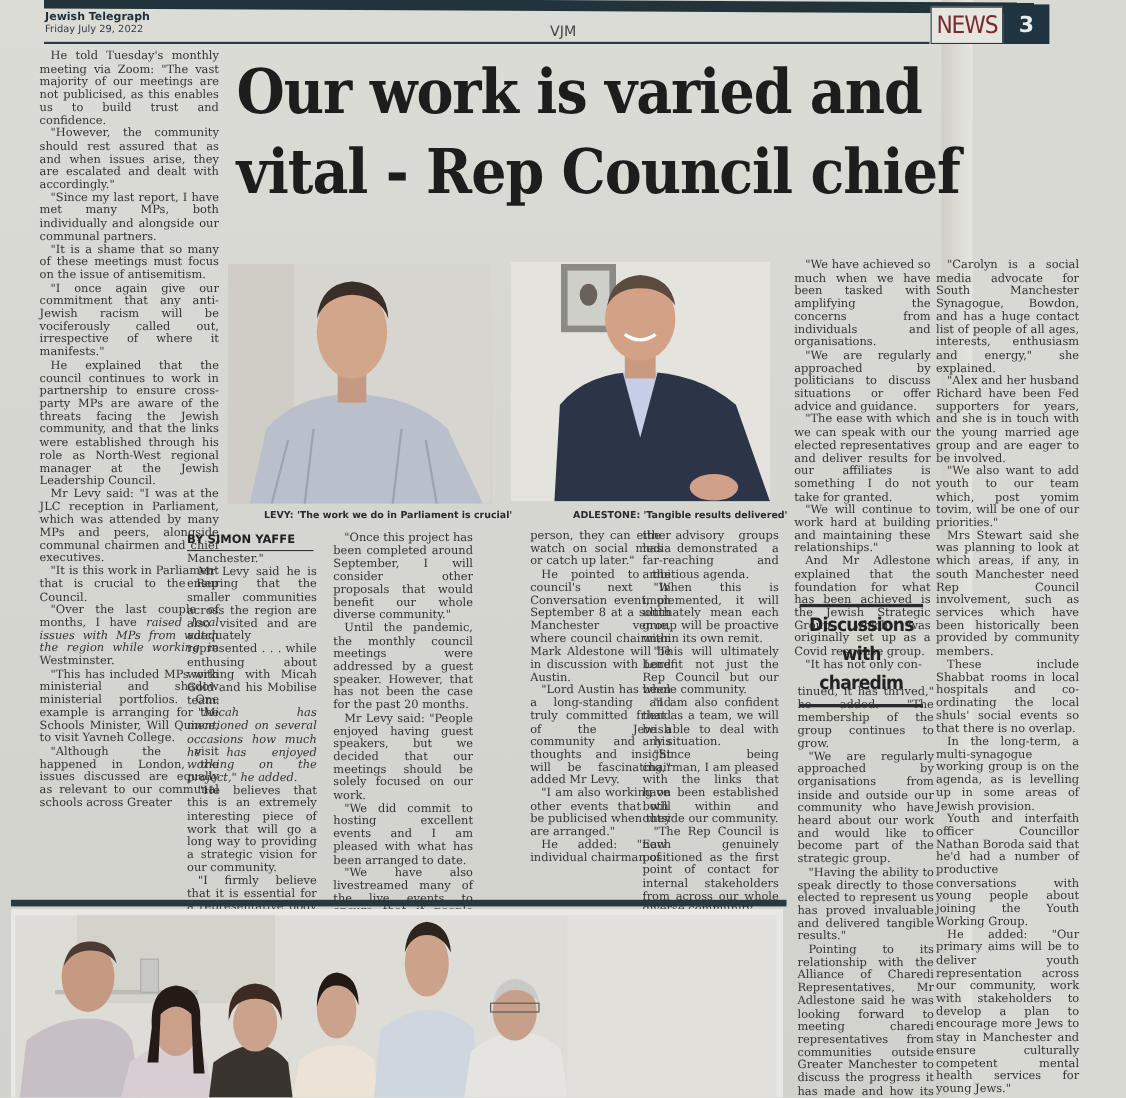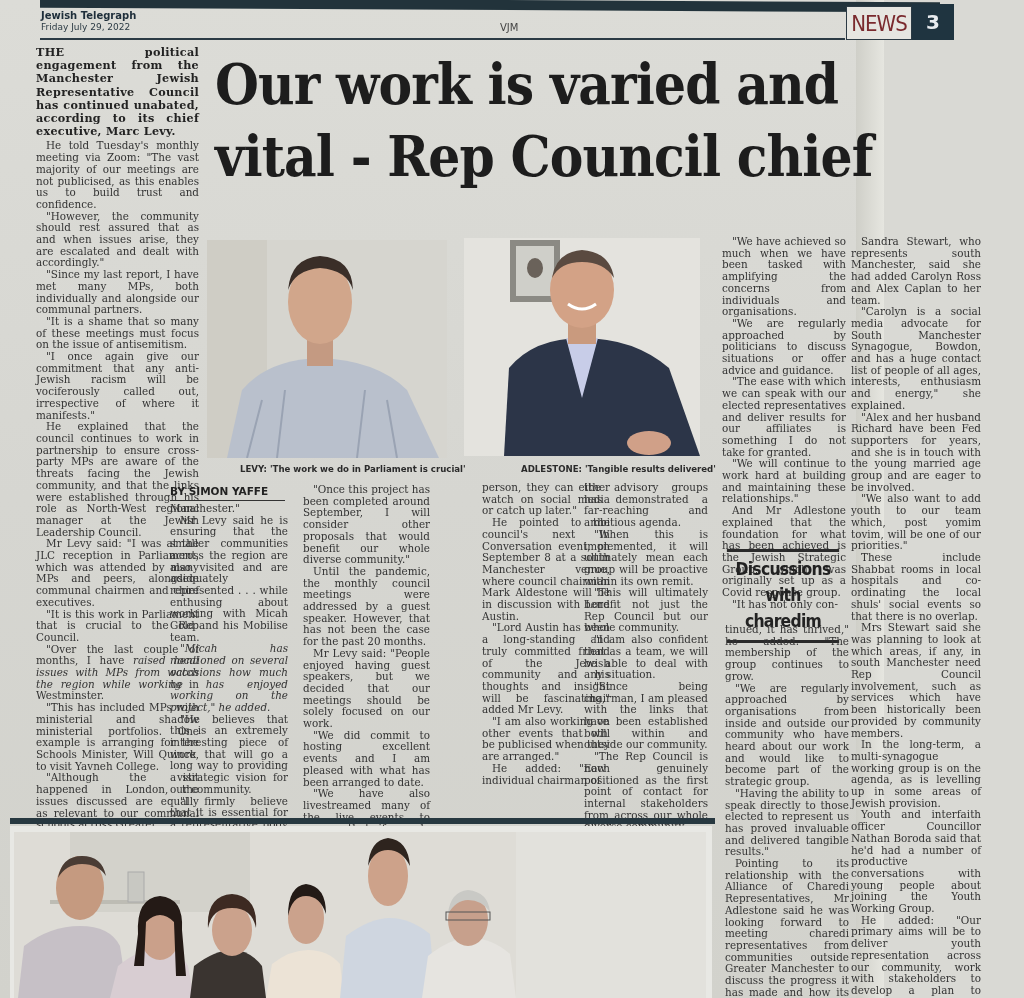--- a/index.html
+++ b/index.html
@@ -3,21 +3,21 @@
 <meta charset="utf-8">
 <style>
   *{box-sizing:border-box;margin:0;padding:0;}
   html,body{width:1024px;height:998px;overflow:hidden;}
   body{background:#d9d9d4;font-family:"DejaVu Serif",serif;color:#2b2b2b;position:relative;}
   .page{position:absolute;left:0;top:0;width:884px;height:998px;background:linear-gradient(180deg,#dcdcd7 0%,#d6d6d1 50%,#d2d2cc 100%);}
   .edge{position:absolute;right:0;top:0;width:28px;height:998px;background:linear-gradient(90deg,#cfcfc8,#e6e6e0);}
   .top-bar{position:absolute;left:40px;top:0;width:900px;height:10px;background:#22333b;transform:skewY(0.3deg);}
   .masthead-title{position:absolute;left:41px;top:10px;font-family:"DejaVu Sans",sans-serif;font-weight:bold;font-size:10px;color:#1e2e3a;}
   .masthead-date{position:absolute;left:41px;top:22px;font-family:"DejaVu Sans",sans-serif;font-size:9px;color:#2b3a44;}
-  .masthead-mid{position:absolute;left:500px;top:22px;font-family:"DejaVu Sans",sans-serif;font-size:10px;color:#444;}
+  .masthead-mid{position:absolute;left:500px;top:22px;font-family:"DejaVu Sans",sans-serif;font-size:13px;color:#444;}
   .rule-top{position:absolute;left:40px;top:38px;width:805px;height:2px;background:#2b3a44;}
   .news-box{position:absolute;left:846px;top:6px;width:66px;height:34px;border:1px solid #2b3a44;background:#e6e6e1;font-family:"DejaVu Sans Condensed","DejaVu Sans",sans-serif;font-weight:normal;font-size:22px;color:#7a2a2e;display:flex;align-items:center;justify-content:center;letter-spacing:-1px;}
   .page-num{position:absolute;left:912px;top:4px;width:42px;height:36px;background:#1f3440;color:#e8ecef;font-family:"DejaVu Sans",sans-serif;font-weight:bold;font-size:20px;display:flex;align-items:center;justify-content:center;}
   .headline{position:absolute;left:215px;top:48px;width:760px;font-family:"DejaVu Serif",serif;font-weight:bold;font-size:56px;line-height:72px;color:#1d1d1d;letter-spacing:-1px;transform:scaleX(0.9);transform-origin:left top;}
   .col{position:absolute;font-size:10.4px;line-height:11.7px;text-align:justify;color:#333;}
   .col p{text-indent:10px;}
   .col p.noind{text-indent:0;}
   .standfirst{font-weight:bold;font-size:11.2px;line-height:13.2px;color:#222;letter-spacing:0.3px;margin-bottom:2px;}
   .ital{font-style:italic;}
   .photo{position:absolute;overflow:hidden;}
@@ -38,21 +38,20 @@
   <div class="rule-top"></div>
   <div class="news-box">NEWS</div>
   <div class="page-num">3</div>
 
   <div class="headline">
     <div>Our work is varied and</div>
     <div>vital - Rep Council chief</div>
   </div>
 
   <div class="col" style="left:36px;top:46px;width:163px;">
-    <p class="noind standfirst">THE political engagement from the Manchester Jewish Representative Council has continued unabated, according to its chief executive, Marc Levy.</p>
     <p>He told Tuesday's monthly meeting via Zoom: "The vast majority of our meetings are not publicised, as this enables us to build trust and confidence.</p>
     <p>"However, the community should rest assured that as and when issues arise, they are escalated and dealt with accordingly."</p>
     <p>"Since my last report, I have met many MPs, both individually and alongside our communal partners.</p>
     <p>"It is a shame that so many of these meetings must focus on the issue of antisemitism.</p>
     <p>"I once again give our commitment that any anti-Jewish racism will be vociferously called out, irrespective of where it manifests."</p>
     <p>He explained that the council continues to work in partnership to ensure cross-party MPs are aware of the threats facing the Jewish community, and that the links were established through his role as North-West regional manager at the Jewish Leadership Council.</p>
     <p>Mr Levy said: "I was at the JLC reception in Parliament, which was attended by many MPs and peers, alongside communal chairmen and chief executives.</p>
     <p>"It is this work in Parliament that is crucial to the Rep Council.</p>
     <p><span>"Over the last couple of months, I have</span> <span class="ital">raised local issues with MPs from watch the region while working</span> <span>in Westminster.</span></p>
     <p>"This has included MPs with ministerial and shadow ministerial portfolios. One example is arranging for the Schools Minister, Will Quince, to visit Yavneh College.</p>
@@ -136,26 +135,25 @@
   <div class="subhead-box">Discussions with charedim</div>
 
   <div class="col" style="left:725px;top:624px;width:124px;">
     <p class="noind">tinued, it has thrived," he added. "The membership of the group continues to grow.</p>
     <p>"We are regularly approached by organisations from inside and outside our community who have heard about our work and would like to become part of the strategic group.</p>
     <p>"Having the ability to speak directly to those elected to represent us has proved invaluable and delivered tangible results."</p>
     <p>Pointing to its relationship with the Alliance of Charedi Representatives, Mr Adlestone said he was looking forward to meeting charedi representatives from communities outside Greater Manchester to discuss the progress it has made and how its work can be replicated elsewhere.</p>
   </div>
 
   <div class="col" style="left:851px;top:236px;width:130px;">
-    <p>Sandra Stewart, who represents south Manchester, said she had added Carolyn Ross and Alex Caplan to her team.</p>
     <p>"Carolyn is a social media advocate for South Manchester Synagogue, Bowdon, and has a huge contact list of people of all ages, interests, enthusiasm and energy," she explained.</p>
     <p>"Alex and her husband Richard have been Fed supporters for years, and she is in touch with the young married age group and are eager to be involved.</p>
     <p>"We also want to add youth to our team which, post yomim tovim, will be one of our priorities."</p>
+    <p>Mrs Stewart said she was planning to look at which areas, if any, in south Manchester need Rep Council involvement, such as services which have been historically been provided by community members.</p>
     <p>These include Shabbat rooms in local hospitals and co-ordinating the local shuls' social events so that there is no overlap.</p>
-    <p>Mrs Stewart said she was planning to look at which areas, if any, in south Manchester need Rep Council involvement, such as services which have been historically been provided by community members.</p>
     <p>In the long-term, a multi-synagogue working group is on the agenda, as is levelling up in some areas of Jewish provision.</p>
     <p>Youth and interfaith officer Councillor Nathan Boroda said that he'd had a number of productive conversations with young people about joining the Youth Working Group.</p>
     <p>He added: "Our primary aims will be to deliver youth representation across our community, work with stakeholders to develop a plan to encourage more Jews to stay in Manchester and ensure culturally competent mental health services for young Jews."</p>
   </div>
 
   <div class="bottom-rule"></div>
   <div class="photo" style="left:10px;top:826px;width:702px;height:172px;">
     <svg width="702" height="172" viewBox="0 0 702 172">
       <rect width="702" height="172" fill="#e8e8e4"></rect>
       <rect x="4" y="6" width="690" height="166" fill="#dedcd6"></rect>

